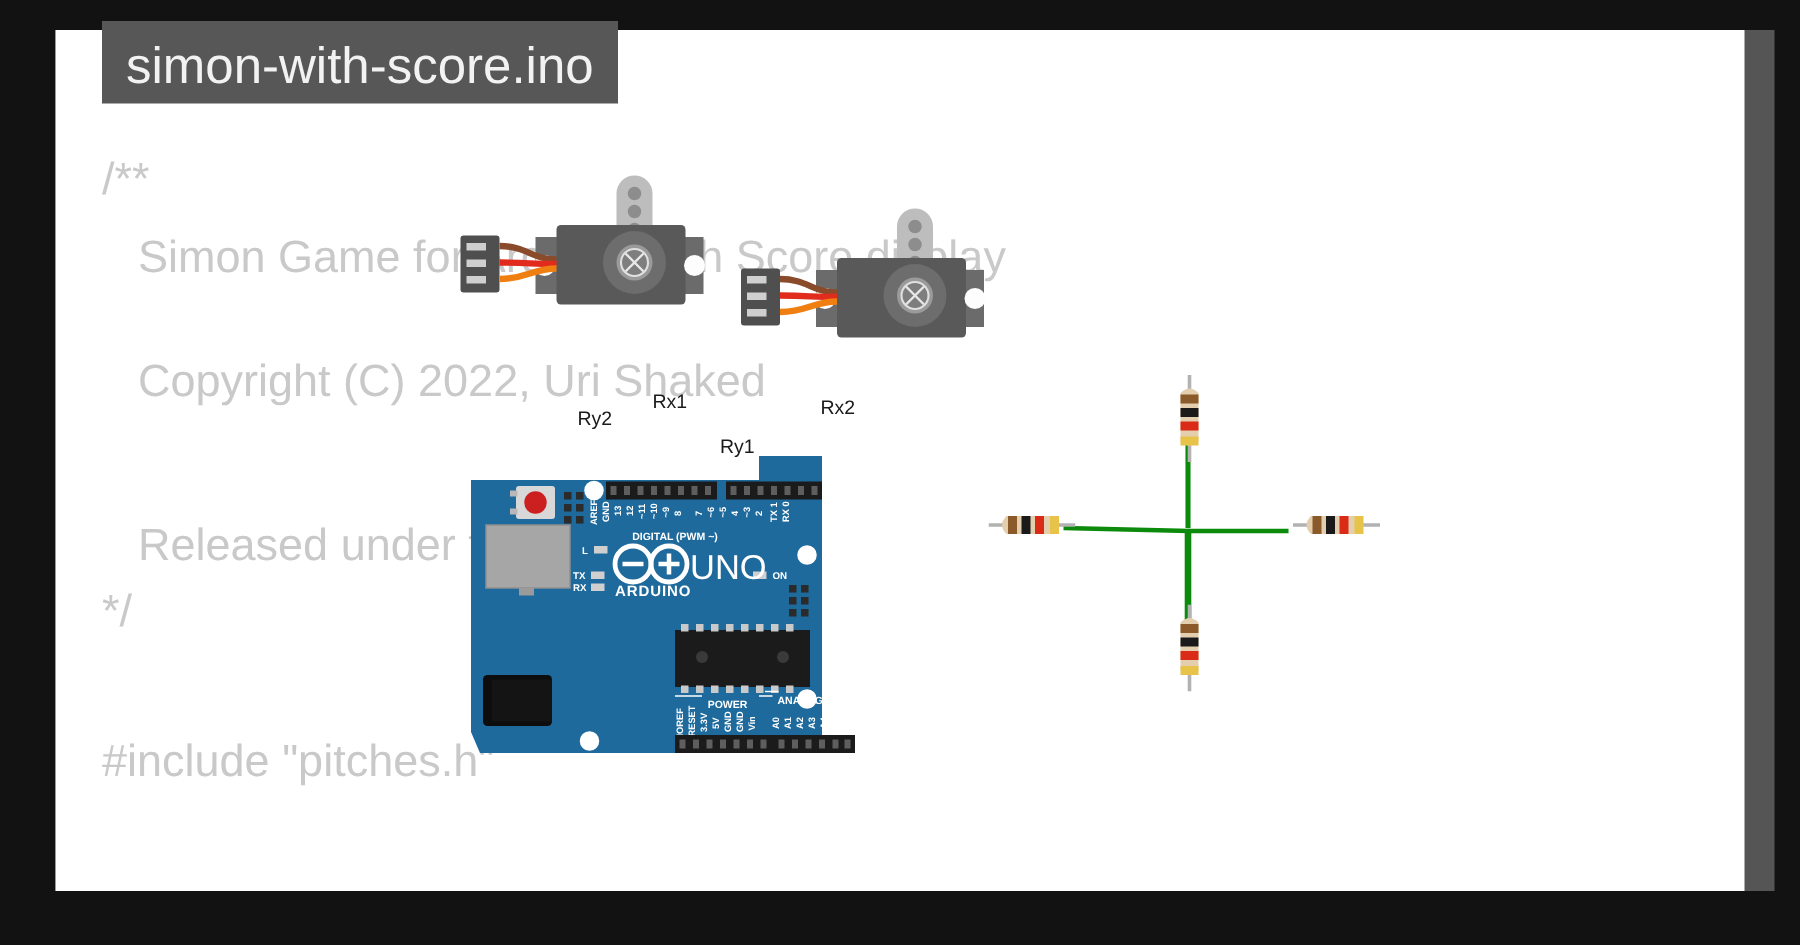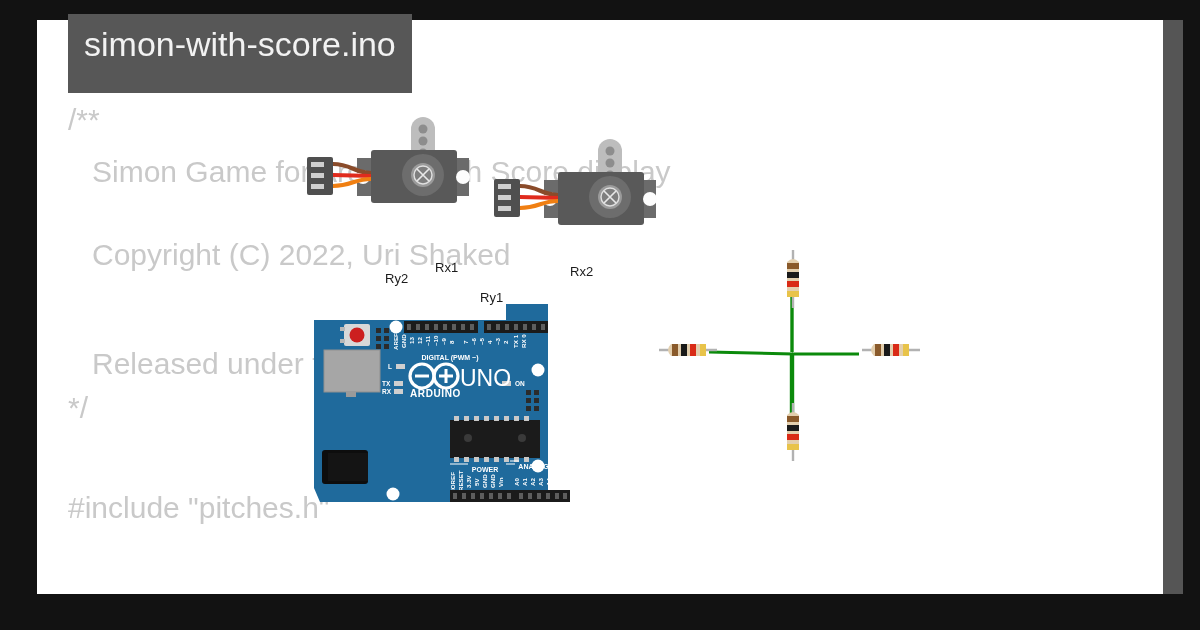--- a/index.html
+++ b/index.html
@@ -18,21 +18,21 @@
   .canvas{
     position:absolute;left:37px;top:20px;width:1126px;height:574px;
     background:#ffffff;overflow:hidden;
   }
 
   
   .title-chip{
     position:absolute;left:68px;top:14px;
     background:#575757;color:#f2f2f2;
     font-size:34px;line-height:1;
-    padding:13px 16px 32px 16px;
+    padding:13px 16px 8px 16px;
     white-space:nowrap;
     z-index:40;
   }
 
   
   .code{
     position:absolute;left:0;top:0;width:1126px;height:574px;
     color:#c9c9c9;
     font-size:30px;
     z-index:1;
@@ -138,21 +138,21 @@
           </g>
           <path d="M28 49 C 46 49, 50 58, 66 58" stroke="#8a4b2a" stroke-width="4.2" fill="none"></path>
           <path d="M28 60 C 46 60, 50 61, 66 61" stroke="#e02b1d" stroke-width="4.2" fill="none"></path>
           <path d="M28 71 C 46 71, 50 64, 66 64" stroke="#f07f12" stroke-width="4.2" fill="none"></path>
         </svg>
       </div>
 
       <div class="lbl" style="left:348px;top:251px;">Ry2</div>
       <div class="lbl" style="left:398px;top:240px;text-align:center;">Rx1</div>
       <div class="lbl" style="left:443px;top:270px;">Ry1</div>
-      <div class="lbl" style="left:533px;top:244px;">Rx2</div>
+      <div class="lbl" style="left:510px;top:244px;">Rx2</div>
 
       <div class="part" style="left:273px;top:278px;width:265px;height:210px;">
         <svg width="265" height="210" viewBox="0 0 265 210">
 
           <path d="M4 22 L196 22 L196 6 L238 6 L238 204 L10 204 L4 190 Z" fill="#1f6a9c"></path>
           <rect x="38" y="22" width="200" height="182" fill="#1f6a9c"></rect>
           <rect x="38" y="22" width="200" height="182" fill="none"></rect>
 
           <circle cx="86" cy="29" r="6.5" fill="#ffffff"></circle>
           <circle cx="228" cy="72" r="6.5" fill="#ffffff"></circle>

